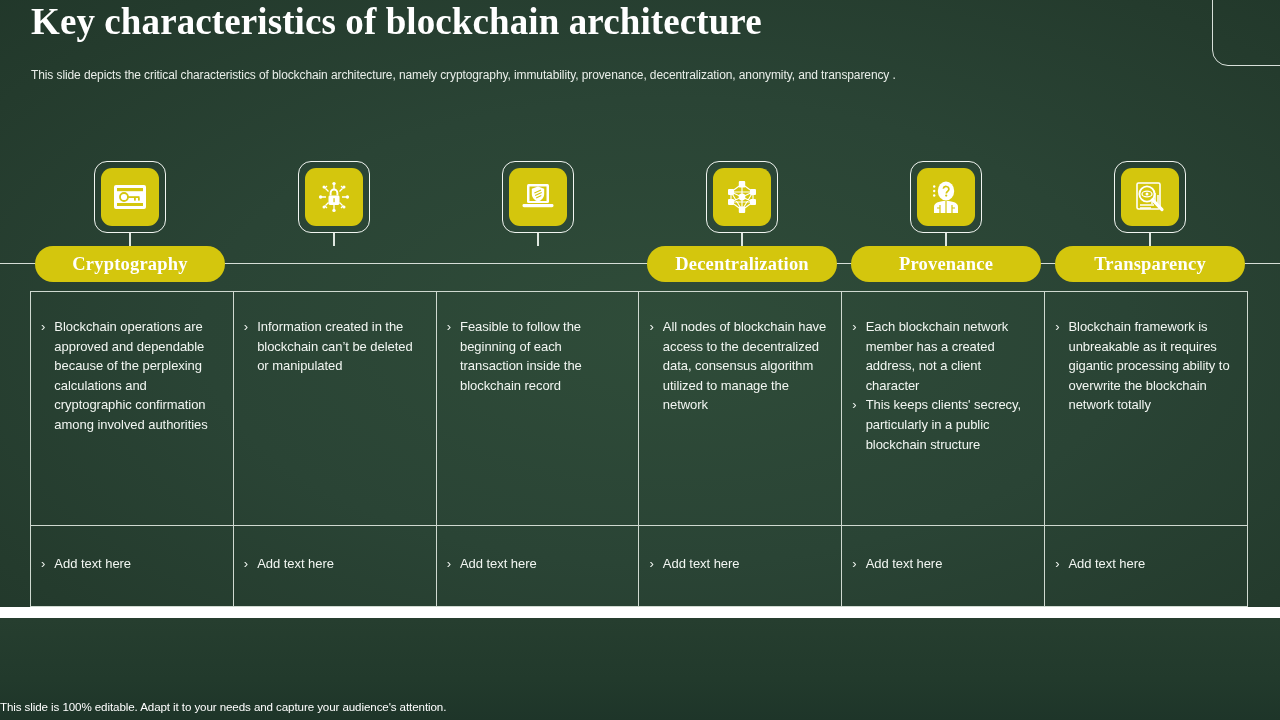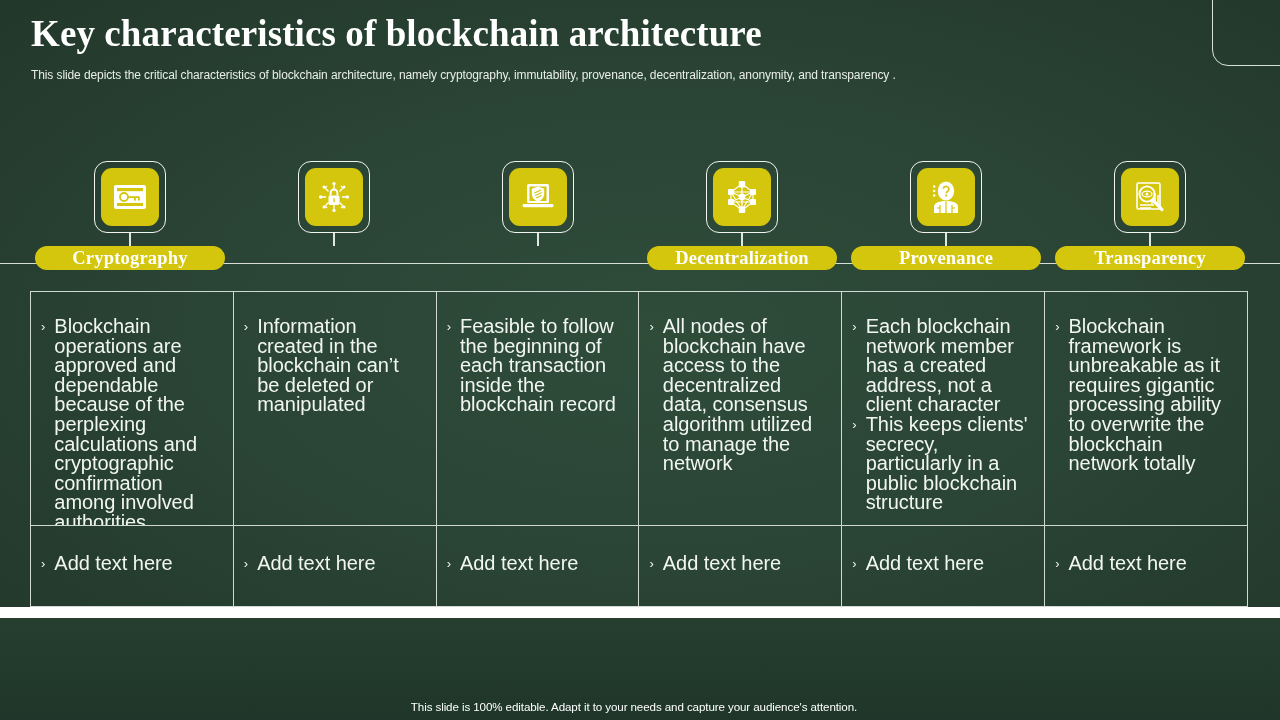--- a/index.html
+++ b/index.html
@@ -47,21 +47,21 @@
     width: 76px;
     height: 76px;
     border-radius: 50%;
     background: #dbcd10;
   }
 
   
   .title {
     position: absolute;
     left: 31px;
-    top: 12px;
+    top: 0;
     font-family: "Liberation Serif", serif;
     font-size: 37px;
     line-height: 44px;
     color: #ffffff;
     letter-spacing: .1px;
     white-space: nowrap;
   }
 
   .subtitle {
     position: absolute;
@@ -140,21 +140,21 @@
     background: #dfe7e0;
   }
 
   
   .pill {
     position: absolute;
     left: 50%;
     top: 85px;
     transform: translateX(-50%);
     width: 190px;
-    height: 24px;
+    height: 36px;
     border-radius: 20px;
     background: #d4c60d;
     display: flex;
     align-items: center;
     justify-content: center;
   }
 
   .pill-label {
     font-family: "Liberation Serif", serif;
     font-weight: bold;
@@ -200,21 +200,21 @@
   .chev {
     flex: 0 0 auto;
     font-size: 13px;
     line-height: 20px;
     color: #eef3ee;
     padding-top: 0px;
   }
 
   .btext {
     flex: 1 1 auto;
-    font-size: 20px;
+    font-size: 13px;
     line-height: 19.6px;
     color: #f2f6f2;
     letter-spacing: -.05px;
   }
 
   
   .band {
     position: absolute;
     left: 0;
     right: 0;
@@ -230,21 +230,21 @@
     top: 618px;
     bottom: 0;
     background: linear-gradient(180deg,#263e2f 0%,#223a2c 60%,#1e3529 100%);
   }
 
   .footer-note {
     position: absolute;
     left: 0;
     right: 12px;
     bottom: 5px;
-    text-align: center;
+    text-align: left;
     font-size: 11.6px;
     line-height: 16px;
     color: #ffffff;
     letter-spacing: -.1px;
   }
 </style>
 </head>
 <body>
 
 <div id="slide">

